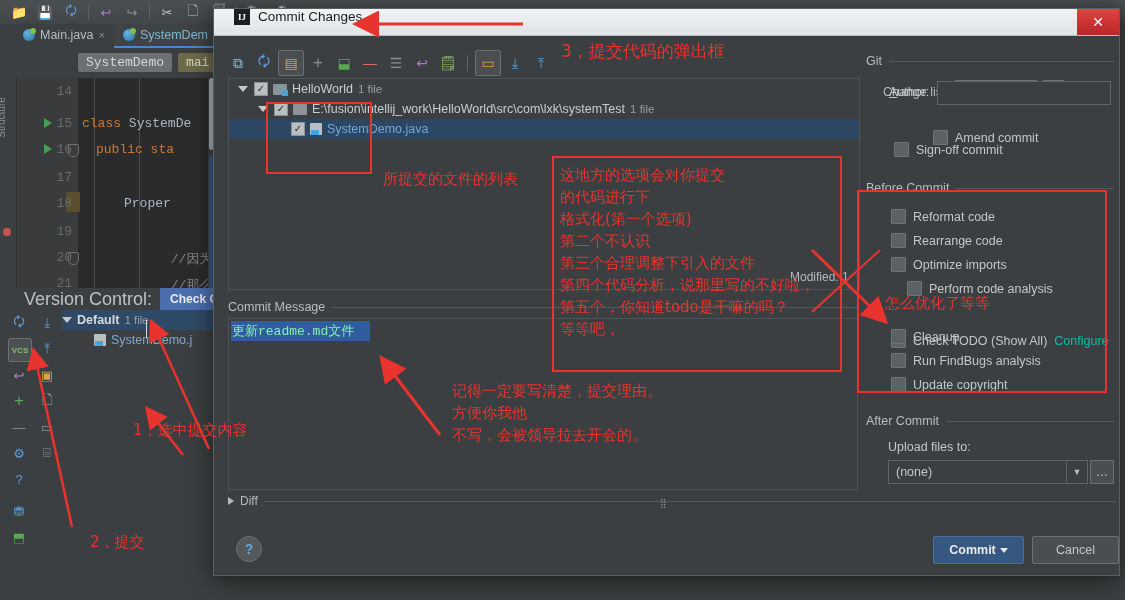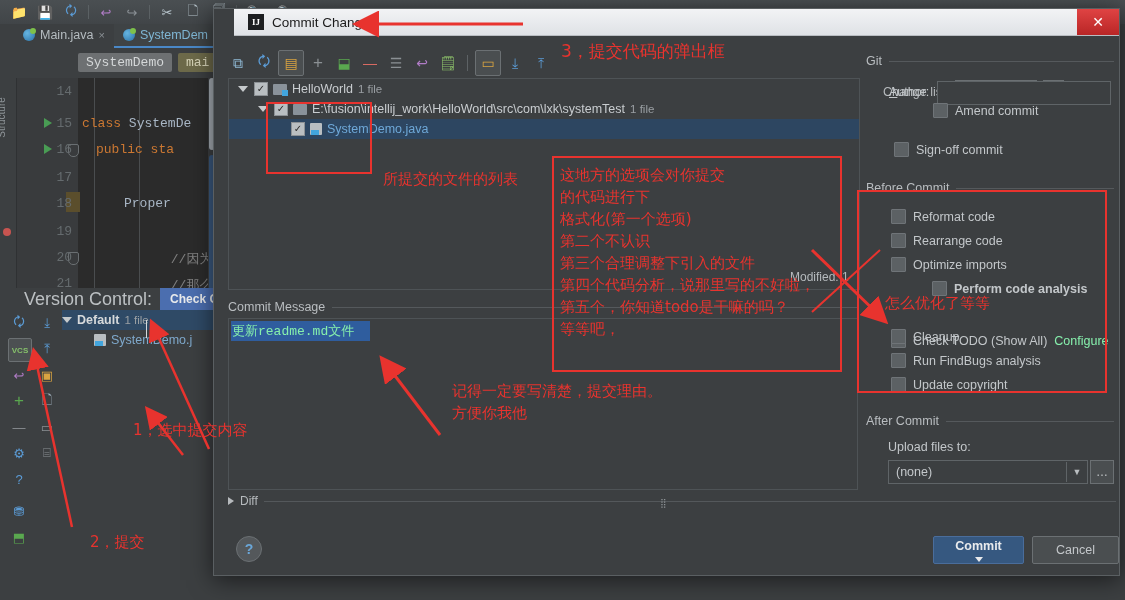--- a/index.html
+++ b/index.html
@@ -157,24 +157,23 @@
 
   
   .dlg {
     position: absolute; left: 213px; top: 8px; width: 905px; height: 566px;
     background: #3c3f41;
     border: 1px solid #5a5f62;
     box-shadow: 0 4px 22px rgba(0,0,0,.55);
   }
   .dlg-title {
     height: 26px; background: linear-gradient(#f2f3f5, #dfe2e6);
-    display: flex; align-items: center; gap: 8px; padding-left: 14px;
+    display: flex; align-items: flex-start; gap: 8px; padding-left: 20px;
     border-bottom: 1px solid #b9bdc2;
     position: relative;
-    margin-left: 20px;
   }
   .dlg-logo {
     width: 16px; height: 16px; background: #1d1f21; color: #fff;
     font-size: 9px; font-weight: bold; display:flex;align-items:center;justify-content:center;
     font-family: "Liberation Serif", serif;
   }
   .dlg-title-text { font-size: 13.5px; color: #1b1b1b; }
   .dlg-close {
     position: absolute; right: 0; top: 0; width: 42px; height: 26px;
     background: linear-gradient(#e04343, #b92626);
@@ -266,21 +265,21 @@
   .grp-legend .l { height:1px; background:#55595c;}
 
   .field-label { position:absolute; font-size:12.5px; color:#c3c7ca; }
   .underline-ltr { text-decoration: underline; }
   .txt-input {
     position:absolute; background:#3c3f41; border:1px solid #5f6467;
   }
   .chk-row { position:absolute; display:flex; align-items:center; gap:7px; }
   .chk { width:13px;height:13px;background:#5c6164;border:1px solid #6f7478;border-radius:1px;}
   .chk-lbl { font-size:12.5px; color:#c3c7ca; white-space:nowrap;}
-  .link { color:#86efac; font-size:12.5px; }
+  .link { color:#14b8a6; font-size:12.5px; }
 
   .combo {
     position:absolute; height:22px; background:#3c3f41; border:1px solid #5f6467;
     display:flex; align-items:center;
   }
   .combo .val { flex:1; font-size:12.5px; color:#c3c7ca; padding-left:7px;}
   .combo .arr {
     width:20px;height:20px;border-left:1px solid #5f6467;
     display:flex;align-items:center;justify-content:center;color:#b9bdc0;font-size:9px;
   }
@@ -292,21 +291,21 @@
   
   .help-btn {
     position:absolute; left:236px; top:536px; width:24px;height:24px;border-radius:50%;
     background:#54585b; border:1px solid #6b7073;
     display:flex;align-items:center;justify-content:center;color:#6aa6d8;font-size:14px;font-weight:bold;
   }
   .btn-commit {
     position:absolute; left:933px; top:536px; width:89px;height:26px;
     background:#365880; border:1px solid #4a6d9b; border-radius:2px;
     display:flex;align-items:center;justify-content:center;gap:4px;
-    font-size:12.5px;color:#e8eaec;font-weight:bold;flex-direction:column;
+    font-size:12.5px;color:#e8eaec;font-weight:bold;
   }
   .btn-cancel {
     position:absolute; left:1032px; top:536px; width:85px;height:26px;
     background:#4a4e50; border:1px solid #6b7073; border-radius:2px;
     display:flex;align-items:center;justify-content:center;
     font-size:12.5px;color:#c3c7ca;
   }
   .caret-wht{width:0;height:0;border-left:4px solid transparent;border-right:4px solid transparent;border-top:5px solid #e8eaec;}
 
   
@@ -524,21 +523,21 @@
   <div class="grp-legend" style="left:866px; top:54px; width:248px;">
     <span class="t">Git</span>
     <span class="l" style="flex:1"></span>
   </div>
 
   <div class="field-label" style="left:889px; top:85px;">
     <span class="underline-ltr">A</span><span>uthor:</span>
   </div>
   <div class="txt-input" style="left:937px; top:81px; width:172px; height:22px;"></div>
 
-  <div class="chk-row" style="left:894px; top:103px;padding-left:39px;">
+  <div class="chk-row" style="left:894px; top:130px;padding-left:39px;">
     <span class="chk"></span>
     <span class="chk-lbl">Amend commit</span>
   </div>
   <div class="chk-row" style="left:894px; top:142px;">
     <span class="chk"></span>
     <span class="chk-lbl">Sign-off commit</span>
   </div>
 
   <div class="grp-legend" style="left:866px; top:181px; width:248px;">
     <span class="t">Before Commit</span>
@@ -550,21 +549,21 @@
     <span class="chk-lbl">Reformat code</span>
   </div>
   <div class="chk-row" style="left:891px; top:233px;">
     <span class="chk"></span>
     <span class="chk-lbl">Rearrange code</span>
   </div>
   <div class="chk-row" style="left:891px; top:257px;">
     <span class="chk"></span>
     <span class="chk-lbl">Optimize imports</span>
   </div>
-  <div class="chk-row" style="left:932px; top:281px;font-weight:bold;">
+  <div class="chk-row" style="left:907px; top:281px;">
     <span class="chk"></span>
     <span class="chk-lbl">Perform code analysis</span>
   </div>
   <div class="chk-row" style="left:891px; top:305px;margin-top:28px;">
     <span class="chk"></span>
     <span class="chk-lbl">Check TODO (Show All)</span>
     <span class="link">Configure</span>
   </div>
   <div class="chk-row" style="left:891px; top:329px;">
     <span class="chk"></span>
@@ -610,20 +609,21 @@
   <div class="anno" style="left:560px; top:230px;">第二个不认识</div>
   <div class="anno" style="left:560px; top:252px;text-align:right;">第三个合理调整下引入的文件</div>
   <div class="anno" style="left:560px; top:274px;">第四个代码分析，说那里写的不好啦，</div>
   <div class="anno" style="left:560px; top:296px;">第五个，你知道todo是干嘛的吗？</div>
   <div class="anno" style="left:560px; top:318px;text-align:right;">等等吧，</div>
 
   <div class="anno" style="left:885px; top:292px;">怎么优化了等等</div>
 
   <div class="anno" style="left:452px; top:380px;">记得一定要写清楚，提交理由。</div>
   <div class="anno" style="left:452px; top:402px;">方便你我他</div>
+  <div class="anno" style="left:452px; top:424px;">不写，会被领导拉去开会的。</div>
 
   <div class="anno" style="left:133px; top:419px;">1，选中提交内容</div>
   <div class="anno" style="left:90px; top:531px;">2，提交</div>
 
   <svg class="overlay" viewBox="0 0 1125 600">
     <defs>
       <marker id="ah" markerWidth="9" markerHeight="9" refX="7" refY="4.5" orient="auto">
         <polygon points="0,0 9,4.5 0,9" fill="#e8332e"></polygon>
       </marker>
     </defs>

